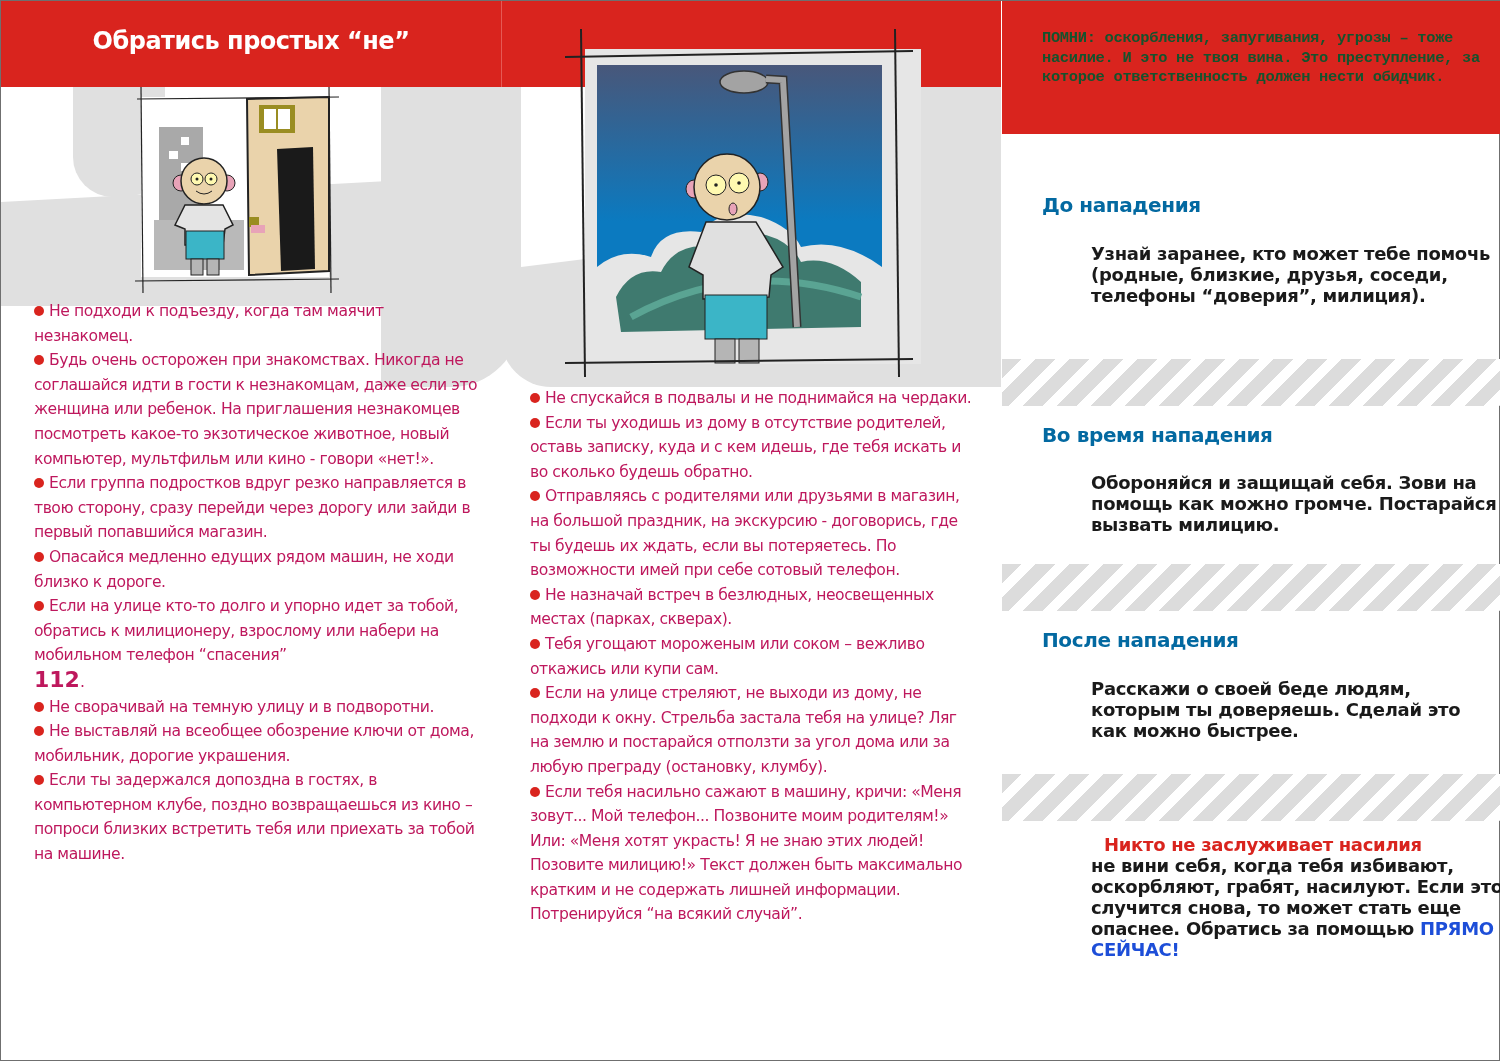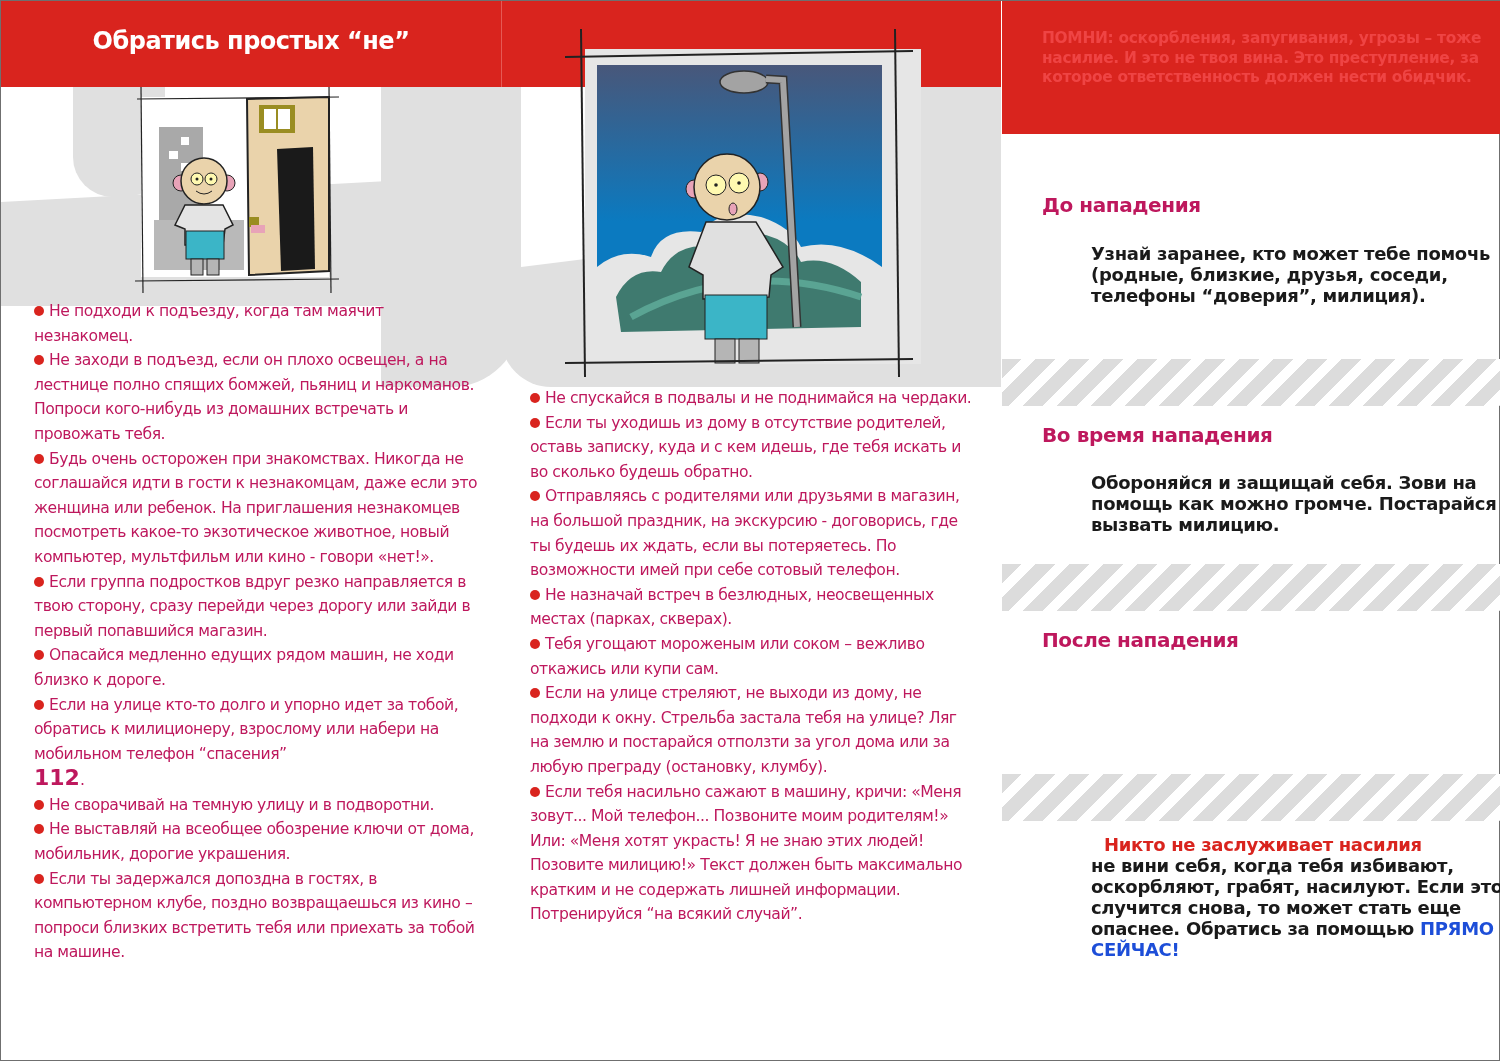--- a/index.html
+++ b/index.html
@@ -18,24 +18,24 @@
   .bg-shape { position: absolute; background: #e0e0e0; }
 
   
   .col-text { position: absolute; font-family: "DejaVu Sans", sans-serif; font-size: 15.6px; line-height: 24.6px; color: #be185d; letter-spacing: -0.45px; }
   .col-text p { margin: 0; }
   .bullet { display: inline-block; width: 10px; height: 10px; border-radius: 50%; background: #d9241e; margin-right: 5px; vertical-align: 0px; }
   .big-112 { font-weight: bold; font-size: 22px; letter-spacing: 0; }
 
   
   .right-red { position: absolute; left: 1001px; top: 0; width: 499px; height: 133px; background: #d9241e; }
-  .remember { position: absolute; left: 1041px; top: 28px; width: 440px; color: #ef4444; font-weight: bold;
-              font-size: 15.4px; line-height: 19.5px; letter-spacing: -0.3px; }
+  .remember { position: absolute; left: 1041px; top: 28px; width: 440px; color: #14532d; font-weight: bold;
+              font-size: 15.4px; line-height: 19.5px; letter-spacing: -0.3px; font-family: Liberation Mono, monospace; }
 
-  .sec-head { position: absolute; left: 1041px; color: #be185d; font-weight: bold; font-size: 20px; letter-spacing: -0.4px; }
+  .sec-head { position: absolute; left: 1041px; color: #0369a1; font-weight: bold; font-size: 20px; letter-spacing: -0.4px; }
   .sec-body { position: absolute; left: 1090px; width: 450px; color: #1a1a1a; font-weight: bold; font-size: 18px; line-height: 21px; letter-spacing: -0.3px; }
 
   .stripes { position: absolute; left: 1001px; width: 499px; height: 47px;
              background: repeating-linear-gradient(135deg, #dcdcdc 0px, #dcdcdc 14px, #ffffff 14px, #ffffff 24px); }
 
   .final-head { color: #d9241e; margin-left: 13px; }
   .urgent { color: #1d4ed8; text-align: right; }
 </style>
 </head>
 <body>
@@ -126,21 +126,20 @@
 
       <line x1="4" y1="30" x2="352" y2="24" stroke="#222" stroke-width="2"></line>
       <line x1="4" y1="336" x2="352" y2="332" stroke="#222" stroke-width="2"></line>
       <line x1="20" y1="2" x2="24" y2="350" stroke="#222" stroke-width="2"></line>
       <line x1="334" y1="2" x2="338" y2="350" stroke="#222" stroke-width="2"></line>
     </svg>
   </div>
 
   <div class="col-text" style="left:33px; top:298px; width:445px;">
     <p><span class="bullet"></span><span>Не подходи к подъезду, когда там маячит незнакомец.</span></p>
-    <p><span class="bullet"></span><span>Не заходи в подъезд, если он плохо освещен, а на лестнице полно спящих бомжей, пьяниц и наркоманов. Попроси кого-нибудь из домашних встречать и провожать тебя.</span></p>
     <p><span class="bullet"></span><span>Будь очень осторожен при знакомствах. Никогда не соглашайся идти в гости к незнакомцам, даже если это женщина или ребенок. На приглашения незнакомцев посмотреть какое-то экзотическое животное, новый компьютер, мультфильм или кино - говори «нет!».</span></p>
     <p><span class="bullet"></span><span>Если группа подростков вдруг резко направляется в твою сторону, сразу перейди через дорогу или зайди в первый попавшийся магазин.</span></p>
     <p><span class="bullet"></span><span>Опасайся медленно едущих рядом машин, не ходи близко к дороге.</span></p>
     <p><span class="bullet"></span><span>Если на улице кто-то долго и упорно идет за тобой, обратись к милиционеру, взрослому  или набери на мобильном телефон “спасения”</span><br><span class="big-112">112</span><span>.</span></p>
     <p><span class="bullet"></span><span>Не сворачивай на темную улицу и в подворотни.</span></p>
     <p><span class="bullet"></span><span>Не выставляй на всеобщее обозрение ключи от дома, мобильник, дорогие украшения.</span></p>
     <p><span class="bullet"></span><span>Если ты задержался допоздна в гостях, в компьютерном клубе, поздно возвращаешься из кино – попроси близких встретить тебя или приехать за  тобой на машине.</span></p>
   </div>
 
   <div class="col-text" style="left:529px; top:385px; width:445px;">
@@ -160,20 +159,21 @@
   <div class="sec-body" style="top:242px;">Узнай заранее, кто может тебе помочь (родные, близкие, друзья, соседи, телефоны “доверия”, милиция).</div>
 
   <div class="stripes" style="top:358px;"></div>
 
   <div class="sec-head" style="top:422px;">Во время нападения</div>
   <div class="sec-body" style="top:471px; width:440px;">Обороняйся и защищай себя. Зови на помощь как можно громче. Постарайся вызвать милицию.</div>
 
   <div class="stripes" style="top:563px;"></div>
 
   <div class="sec-head" style="top:627px;">После нападения</div>
+  <div class="sec-body" style="top:677px; width:400px;">Расскажи о своей беде людям, которым ты доверяешь. Сделай это как можно быстрее.</div>
 
   <div class="stripes" style="top:773px;"></div>
 
   <div class="sec-body" style="top:833px; width:430px;">
     <div class="final-head">Никто не заслуживает насилия</div>
     <span>не вини себя, когда тебя избивают, оскорбляют, грабят, насилуют. Если это случится снова, то может стать еще опаснее. Обратись за помощью</span>
     <span class="urgent">ПРЯМО СЕЙЧАС!</span>
   </div>
 
 </div>

